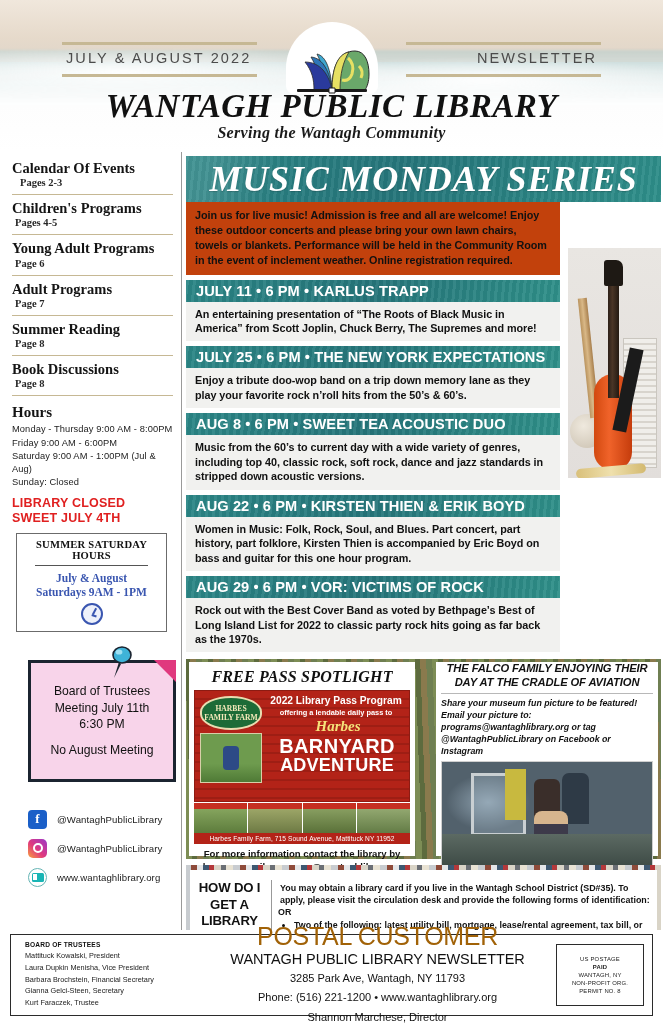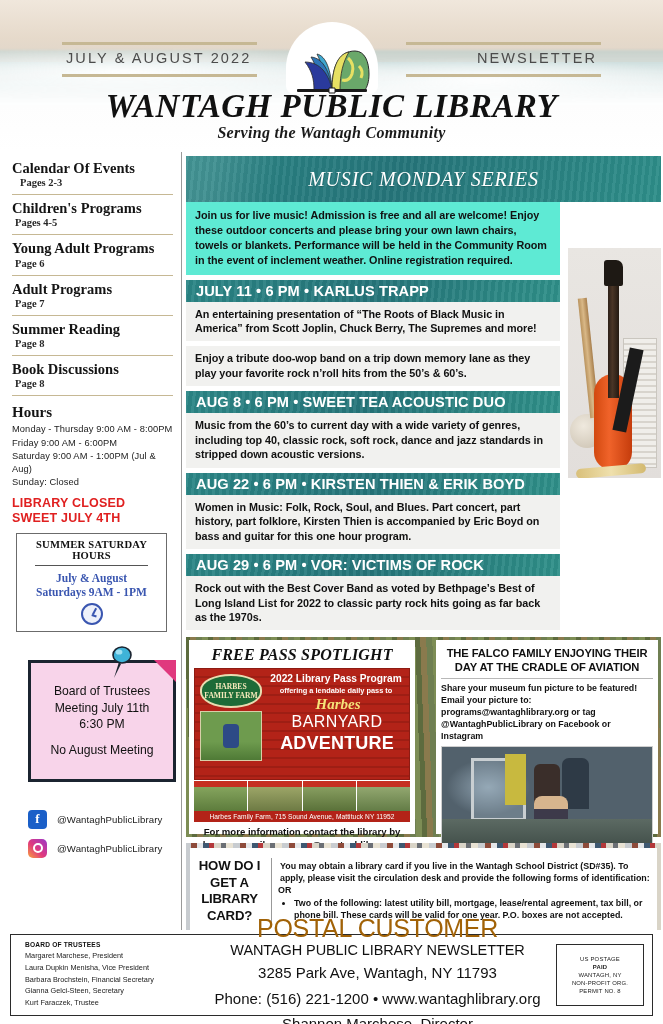--- a/index.html
+++ b/index.html
@@ -203,26 +203,26 @@
   .mm-banner {
     width:374px; height:46px;
     background:
       linear-gradient(105deg, rgba(255,255,255,.10) 0 6%, rgba(255,255,255,0) 20%),
       repeating-linear-gradient(96deg, rgba(255,255,255,.055) 0 3px, rgba(0,0,0,.035) 3px 7px),
       linear-gradient(120deg,#2b8686,#25757a 45%,#2e8f8a 100%);
     display:flex; align-items:center; justify-content:center;
   }
   .mm-banner.full { width:475px; }
   .mm-title {
-    color:#fff; font-family:"Liberation Serif", serif; font-weight:normal;
-    font-style:italic; font-size:20px; letter-spacing:.8px;
+    color:#fff; font-family:"Liberation Serif", serif; font-weight:bold;
+    font-style:italic; font-size:36px; letter-spacing:.8px;
     text-shadow:0 1px 1px rgba(0,0,0,.18);
   }
   .mm-intro {
-    width:374px; background:#5eead4; padding:6px 8px 7px 9px;
+    width:374px; background:#c2410c; padding:6px 8px 7px 9px;
     font-size:10.8px; line-height:1.38; color:#111; font-weight:bold;
     letter-spacing:-.05px;
   }
 
   .ev { width:374px; margin-top:5px; }
   .ev-bar {
     height:22px;
     background:
       repeating-linear-gradient(96deg, rgba(255,255,255,.06) 0 3px, rgba(0,0,0,.04) 3px 7px),
       linear-gradient(110deg,#2b8686,#25757a 50%,#2f9089 100%);
@@ -270,21 +270,21 @@
     position:absolute; left:72px; top:17px; right:4px; text-align:center;
     color:#fff; font-weight:bold; font-size:7.4px;
   }
   .harbes-script {
     position:absolute; left:78px; top:27px; right:6px; text-align:center;
     color:#f6e27a; font-family:"Liberation Serif", serif; font-style:italic;
     font-weight:bold; font-size:15px;
   }
   .harbes-big1 {
     position:absolute; left:72px; top:44px; right:2px; text-align:center;
-    color:#fff; font-weight:normal; font-size:16px; letter-spacing:.4px;
+    color:#fff; font-weight:bold; font-size:20px; letter-spacing:.4px;
     font-family:"Liberation Sans", sans-serif;
   }
   .harbes-big2 {
     position:absolute; left:72px; top:64px; right:2px; text-align:center;
     color:#fff; font-weight:bold; font-size:18px; letter-spacing:.2px;
   }
   .harbes-kid {
     position:absolute; left:5px; top:42px; width:62px; height:50px;
     background: linear-gradient(180deg,#6e9b4e 0 62%, #4f7a36 100%);
     border:1px solid #d8cfa8;
@@ -303,21 +303,21 @@
   .harbes-addr {
     background:#b32318; color:#fff; font-size:6.6px; text-align:center;
     padding:2px 0; letter-spacing:.1px;
   }
   .fp-foot {
     text-align:center; font-size:9.6px; font-weight:bold; color:#111;
     line-height:1.28; margin-top:4px;
   }
 
   .promo-right { width:228px; position:relative; }
-  .falco-card { background:#fff; padding:7px 5px 0 5px; height:100%; }
+  .falco-card { background:#fff; padding:0 5px 0 5px; height:100%;font-style:italic; }
   .falco-title {
     text-align:center; font-weight:bold; font-size:11.2px; line-height:1.18;
     color:#111; letter-spacing:-.1px;
   }
   .falco-hr { height:1.5px; background:#b8b8b8; margin:4px 0 4px 0; }
   .falco-text { font-size:8.8px; line-height:1.34; color:#111; font-weight:bold; }
   .falco-photo {
     margin-top:4px; height:108px;
     background:
       radial-gradient(ellipse 60px 40px at 22% 38%, #8fa2b0, #52616c 70%),
@@ -372,21 +372,21 @@
   .trustees { width:190px; padding-left:6px; }
   .tr-head { font-size:6.6px; font-weight:bold; color:#111; letter-spacing:.2px;
              margin-bottom:2px; }
   .tr-line { font-size:7.3px; color:#222; line-height:1.62; }
   .postal { flex:1; text-align:center; }
   .postal-big {
     font-size:25px; font-weight:normal; color:#a16207; letter-spacing:-.3px;
     line-height:1.02;
   }
   .postal-sub { font-size:14.5px; color:#111; letter-spacing:-.1px; margin-top:1px; }
-  .postal-addr { font-size:15px; color:#111; line-height:1.42; margin-top:4px; }
+  .postal-addr { font-size:11px; color:#111; line-height:1.42; margin-top:4px; }
   .stamp {
     width:88px; height:62px; border:1.3px solid #2b2b2b; margin-left:10px;
     display:flex; flex-direction:column; align-items:center; justify-content:center;
     gap:2px;
   }
   .stamp div { font-size:5.9px; color:#222; letter-spacing:.2px; }
   .stamp .paid { font-weight:bold; }
 </style>
 </head>
 <body>
@@ -490,20 +490,26 @@
         <div class="social-row">
           <div class="s-icon s-fb">f</div>
           <div class="s-text">@WantaghPublicLibrary</div>
         </div>
         <div class="social-row">
           <div class="s-icon s-ig">
               <div class="ring"></div>
             </div>
           <div class="s-text">@WantaghPublicLibrary</div>
         </div>
+        <div class="social-row">
+          <div class="s-web">
+              <div class="card"></div>
+            </div>
+          <div class="s-text">www.wantaghlibrary.org</div>
+        </div>
       </div>
     </div>
 
     <div class="main">
 
       <div class="music-block">
 
         <div class="music-photo">
           <div class="mp-drum"></div>
           <div class="mp-neck2"></div>
@@ -522,20 +528,23 @@
         <div class="mm-intro">Join us for live music! Admission is free and all are welcome! Enjoy these outdoor concerts and please bring your own lawn chairs, towels or blankets. Performance will be held in the Community Room in the event of inclement weather. Online registration required.</div>
 
         <div class="ev">
           <div class="ev-bar">
             <div class="ev-bar-text">JULY 11 • 6 PM • KARLUS TRAPP</div>
           </div>
           <div class="ev-body">An entertaining presentation of “The Roots of Black Music in America” from Scott Joplin, Chuck Berry, The Supremes and more!</div>
         </div>
 
         <div class="ev">
+          <div class="ev-bar">
+            <div class="ev-bar-text">JULY 25 • 6 PM • THE NEW YORK EXPECTATIONS</div>
+          </div>
           <div class="ev-body">Enjoy a tribute doo-wop band on a trip down memory lane as they play your favorite rock n’roll hits from the 50’s &amp; 60’s.</div>
         </div>
 
         <div class="ev">
           <div class="ev-bar">
             <div class="ev-bar-text">AUG 8 • 6 PM • SWEET TEA ACOUSTIC DUO</div>
           </div>
           <div class="ev-body">Music from the 60’s to current day with a wide variety of genres, including top 40, classic rock, soft rock, dance and jazz standards in stripped down acoustic versions.</div>
         </div>
 
@@ -617,21 +626,21 @@
         </div>
       </div>
 
     </div>
   </div>
 
   <div class="footer">
     <div class="footer-box">
       <div class="trustees">
         <div class="tr-head">BOARD OF TRUSTEES</div>
-        <div class="tr-line">Margaret Marchese, President</div>
+        <div class="tr-line">Mattituck Kowalski, President</div>
         <div class="tr-line">Laura Dupkin Menisha, Vice President</div>
         <div class="tr-line">Barbara Brochstein, Financial Secretary</div>
         <div class="tr-line">Gianna Gelci-Steen, Secretary</div>
         <div class="tr-line">Kurt Faraczek, Trustee</div>
       </div>
       <div class="postal">
         <div class="postal-big">POSTAL CUSTOMER</div>
         <div class="postal-sub">WANTAGH PUBLIC LIBRARY NEWSLETTER</div>
         <div class="postal-addr">3285 Park Ave, Wantagh, NY 11793</div>
         <div class="postal-addr">Phone: (516) 221-1200 • www.wantaghlibrary.org</div>

